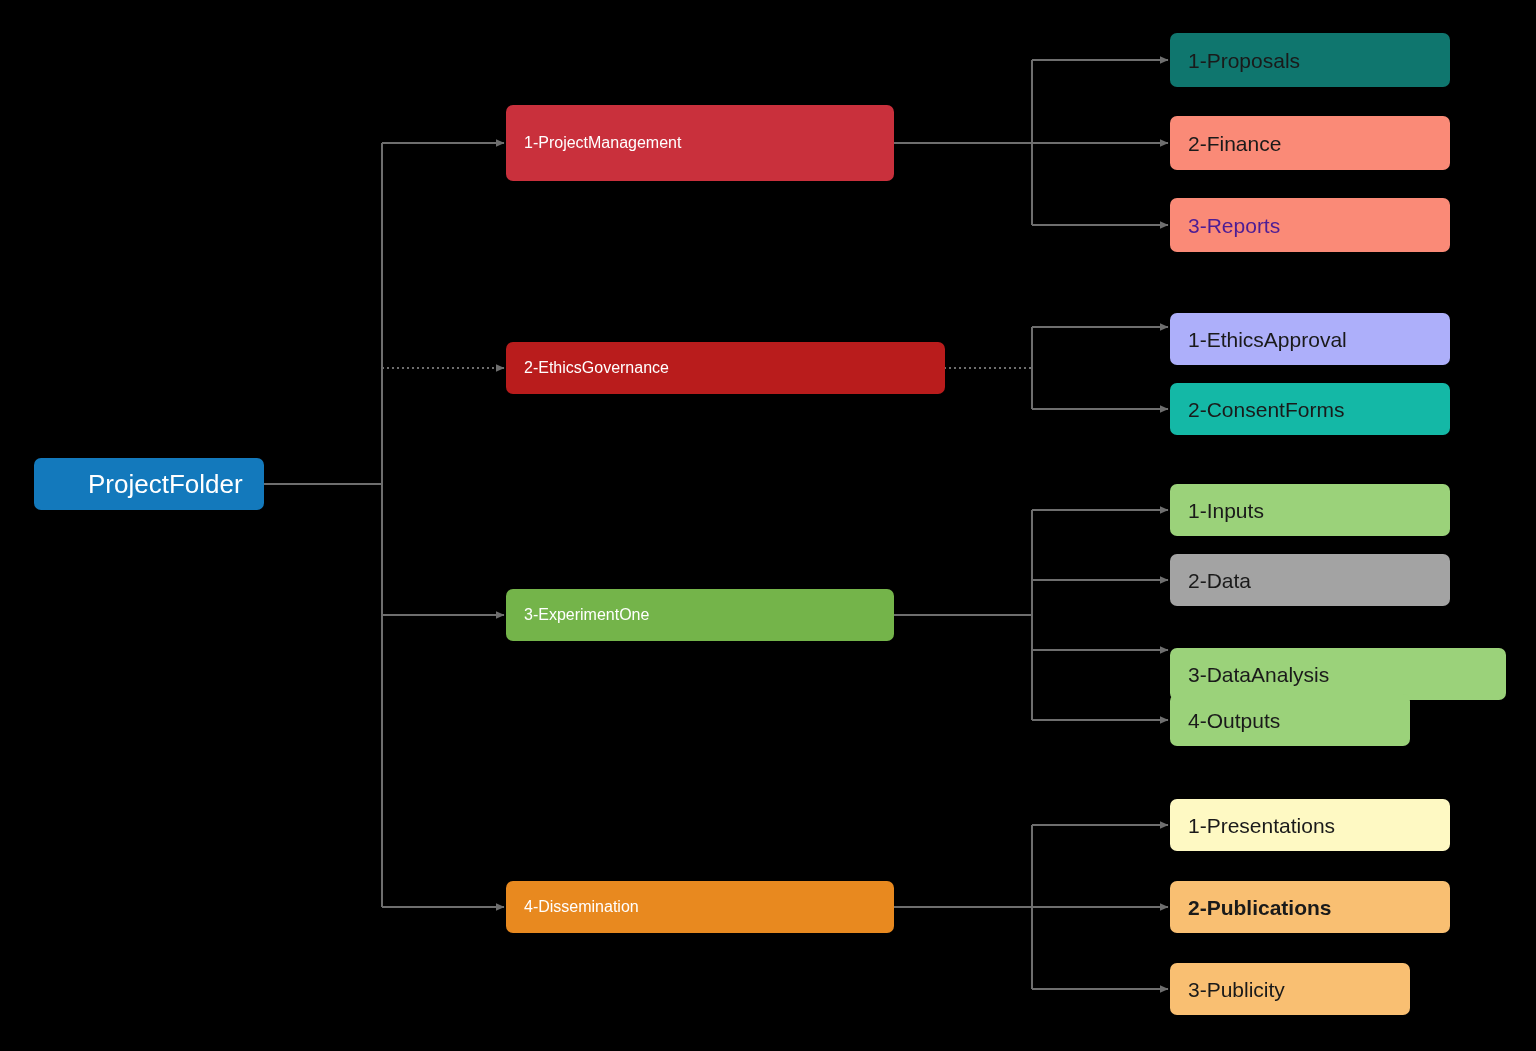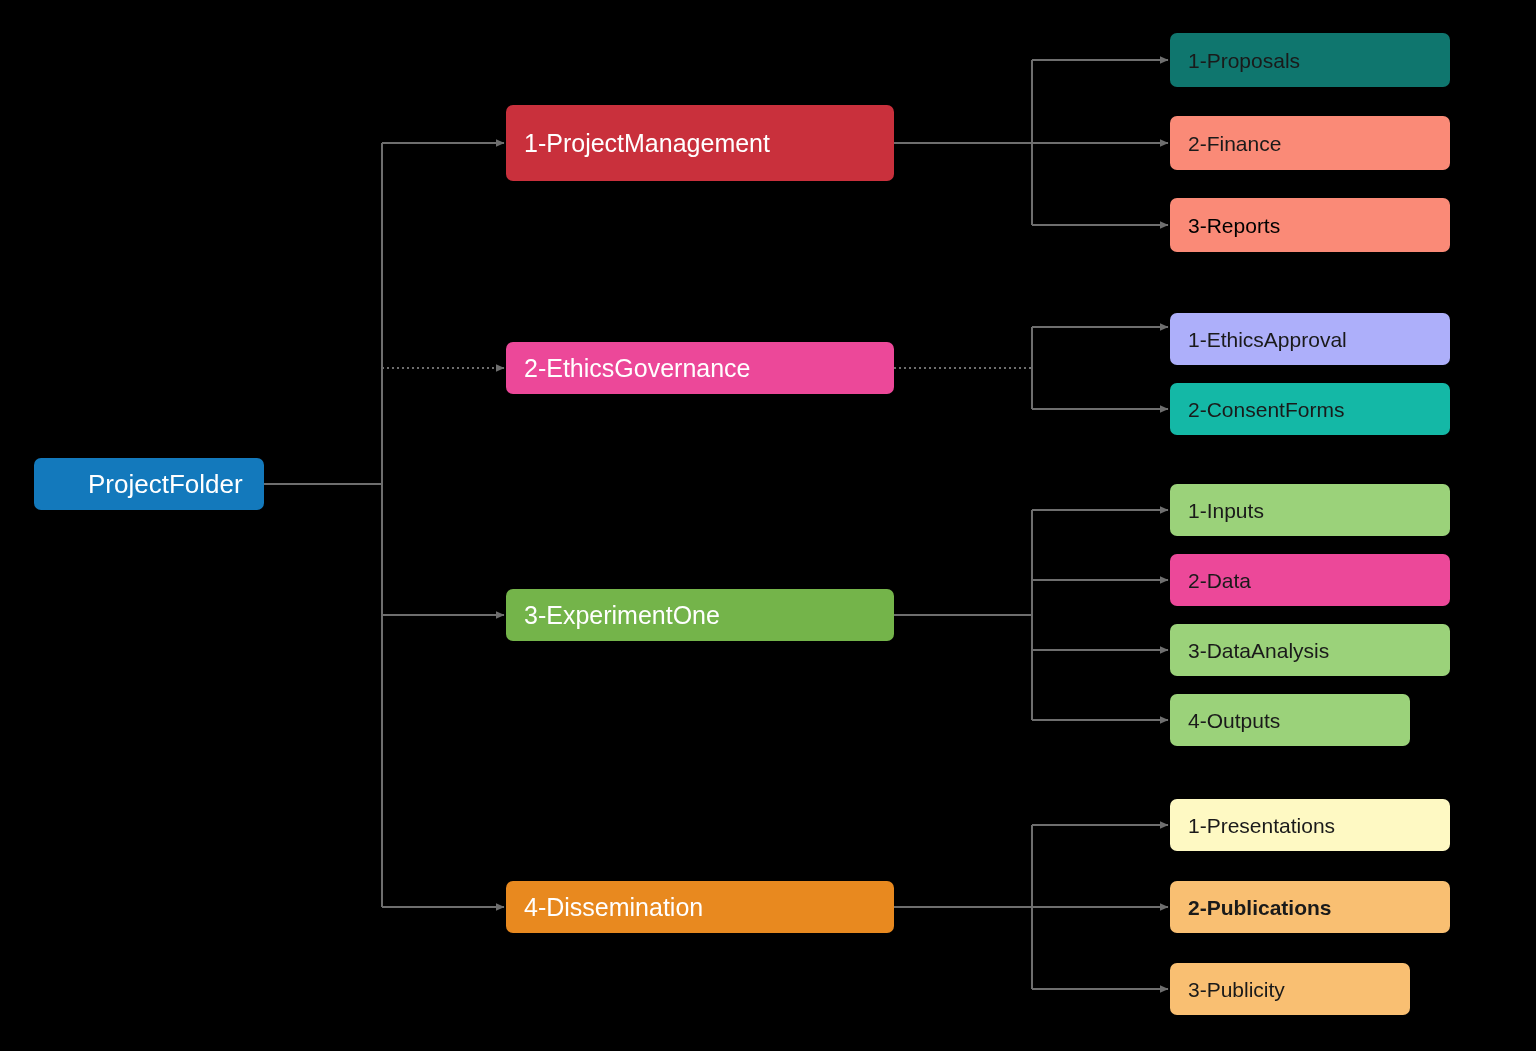--- a/index.html
+++ b/index.html
@@ -34,21 +34,21 @@
     align-items: center;
     padding-left: 18px;
     white-space: nowrap;
     overflow: hidden;
   }
   .node-label {
     font-family: "Liberation Sans", sans-serif;
     line-height: 1;
   }
   .node.root .node-label { font-size: 26px; color: #ffffff; margin-left: 36px; }
-  .node.level2 .node-label { font-size: 25px; color: #ffffff; }
+  .node.level2 .node-label { font-size: 16px; color: #ffffff; }
   .node.level3 .node-label { font-size: 21px; color: #1a1a1a; }
 </style>
 </head>
 <body>
 
 <div id="diagram-root">
   <svg id="edges" viewBox="0 0 1536 1051">
     <defs>
       <marker id="arrow" markerWidth="9" markerHeight="8" refX="8.5" refY="4" orient="auto" markerUnits="userSpaceOnUse">
         <path d="M0,0 L9,4 L0,8 z" fill="#6e6e6e"></path>
@@ -90,41 +90,41 @@
       <div class="node level2" style="left: 506px; top: 105px; width: 388px; height: 76px; background: rgb(201, 48, 60);">
         <span class="node-label" style="color: rgb(255, 255, 255);">1-ProjectManagement</span>
       </div>
       <div class="node level3" style="left: 1170px; top: 33px; width: 280px; height: 54px; background: #0f766e;">
         <span class="node-label" style="color: rgb(26, 26, 26);">1-Proposals</span>
       </div>
       <div class="node level3" style="left: 1170px; top: 116px; width: 280px; height: 54px; background: rgb(250, 138, 119);">
         <span class="node-label" style="color: rgb(26, 26, 26);">2-Finance</span>
       </div>
       <div class="node level3" style="left: 1170px; top: 198px; width: 280px; height: 54px; background: rgb(250, 138, 119);">
-        <span class="node-label" style="color: #000000; text-align: center;">3-Reports</span>
+        <span class="node-label" style="color: #4c1d95; text-align: center;">3-Reports</span>
       </div>
-      <div class="node level2" style="left: 506px; top: 342px; width: 388px; height: 52px; background: #ec4899;">
+      <div class="node level2" style="left: 506px; top: 342px; width: 439px; height: 52px; background: #b91c1c;">
         <span class="node-label" style="color: rgb(255, 255, 255);">2-EthicsGovernance</span>
       </div>
       <div class="node level3" style="left: 1170px; top: 313px; width: 280px; height: 52px; background: rgb(173, 175, 250);">
         <span class="node-label" style="color: rgb(26, 26, 26);">1-EthicsApproval</span>
       </div>
       <div class="node level3" style="left: 1170px; top: 383px; width: 280px; height: 52px; background: #14b8a6;">
         <span class="node-label" style="color: rgb(26, 26, 26);">2-ConsentForms</span>
       </div>
       <div class="node level2" style="left: 506px; top: 589px; width: 388px; height: 52px; background: rgb(116, 180, 74);">
         <span class="node-label" style="color: rgb(255, 255, 255);">3-ExperimentOne</span>
       </div>
       <div class="node level3" style="left: 1170px; top: 484px; width: 280px; height: 52px; background: rgb(155, 210, 122);">
         <span class="node-label" style="color: rgb(26, 26, 26);">1-Inputs</span>
       </div>
-      <div class="node level3" style="left: 1170px; top: 554px; width: 280px; height: 52px; background: #ec4899;">
+      <div class="node level3" style="left: 1170px; top: 554px; width: 280px; height: 52px; background: #a3a3a3;">
         <span class="node-label" style="color: rgb(26, 26, 26);">2-Data</span>
       </div>
-      <div class="node level3" style="left: 1170px; top: 624px; width: 280px; height: 52px; background: rgb(155, 210, 122);">
+      <div class="node level3" style="left: 1170px; top: 648px; width: 336px; height: 52px; background: rgb(155, 210, 122);">
         <span class="node-label" style="color: rgb(26, 26, 26);">3-DataAnalysis</span>
       </div>
       <div class="node level3" style="left: 1170px; top: 694px; width: 240px; height: 52px; background: rgb(155, 210, 122);">
         <span class="node-label" style="color: rgb(26, 26, 26);">4-Outputs</span>
       </div>
       <div class="node level2" style="left: 506px; top: 881px; width: 388px; height: 52px; background: rgb(232, 137, 31);">
         <span class="node-label" style="color: rgb(255, 255, 255);">4-Dissemination</span>
       </div>
       <div class="node level3" style="left: 1170px; top: 799px; width: 280px; height: 52px; background: #fef9c3;">
         <span class="node-label" style="color: rgb(26, 26, 26);">1-Presentations</span>

